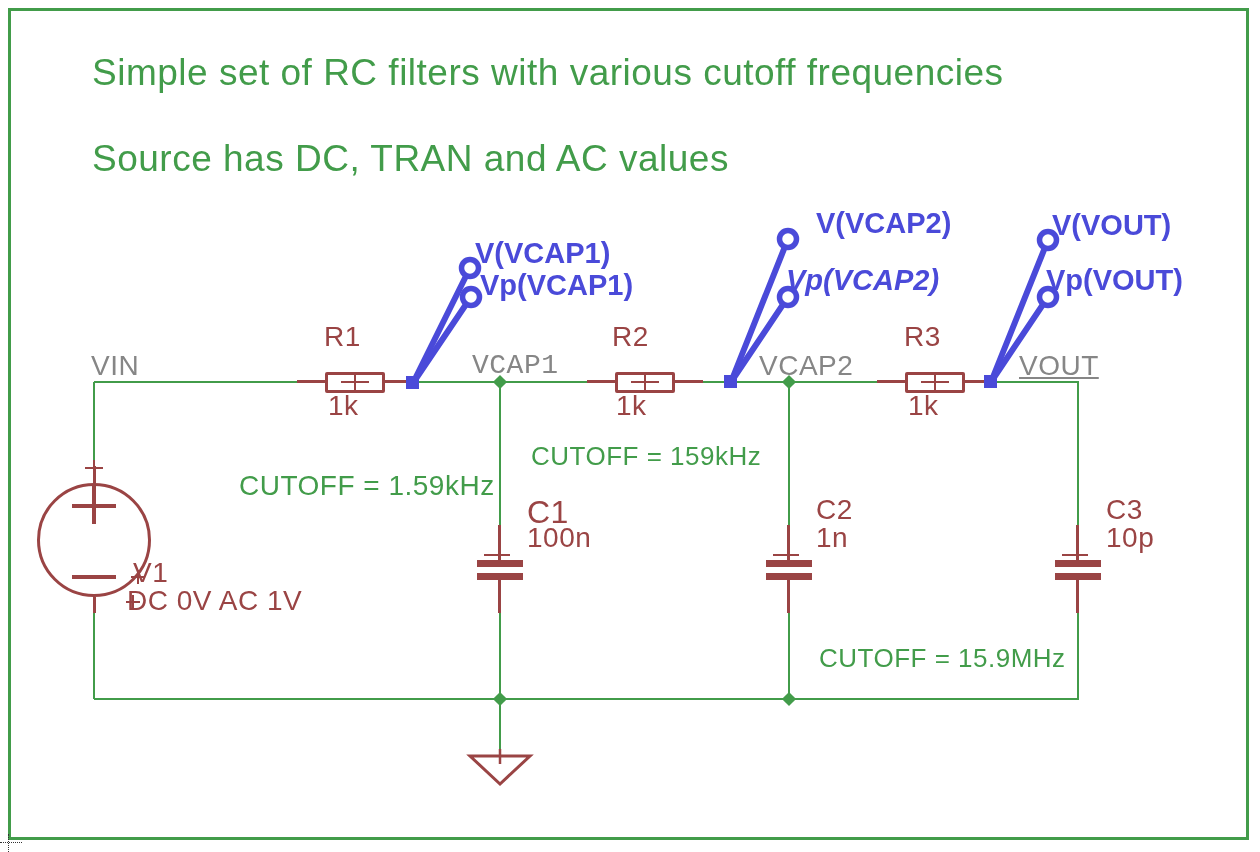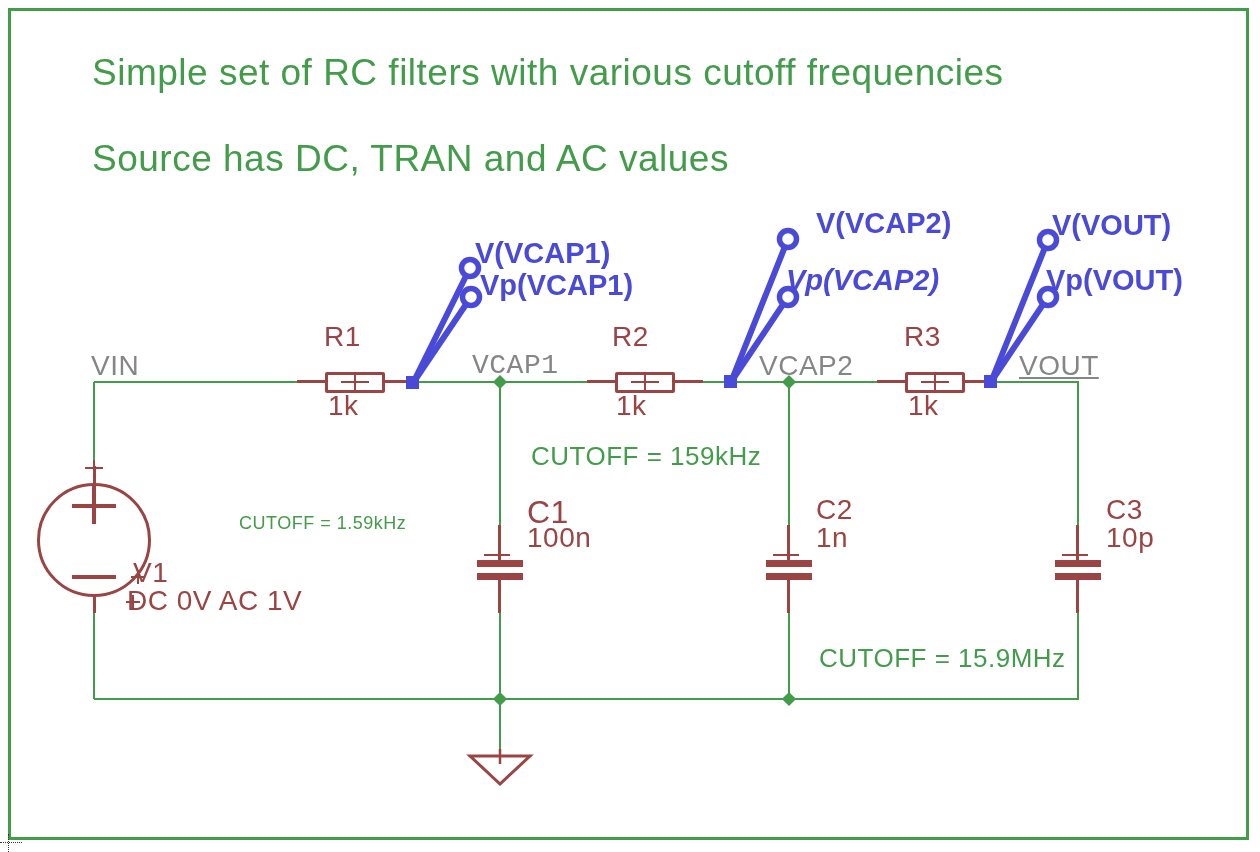--- a/index.html
+++ b/index.html
@@ -127,21 +127,21 @@
       <circle cx="1048" cy="240" r="8.5"></circle>
       <circle cx="1048" cy="297" r="8.5"></circle>
     </g>
     <polygon points="470,756 530,756 500,784" fill="#ffffff" stroke="#9a4444" stroke-width="3"></polygon>
     <line x1="500" y1="749" x2="500" y2="764" stroke="#9a4444" stroke-width="2.5"></line>
   </svg>
 
   <div class="t green-t" style="left:92px;top:54px;font-size:37px;">Simple set of RC filters with various cutoff frequencies</div>
   <div class="t green-t" style="left:92px;top:140px;font-size:37px;">Source has DC, TRAN and AC values</div>
 
-  <div class="t green-t" style="left:239px;top:472px;font-size:18px;margin-top:42px;">CUTOFF = 1.59kHz</div>
+  <div class="t green-t" style="left:239px;top:472px;font-size:28px;">CUTOFF = 1.59kHz</div>
   <div class="t green-t" style="left:531px;top:443px;font-size:26px;">CUTOFF = 159kHz</div>
   <div class="t green-t" style="left:819px;top:645px;font-size:26px;">CUTOFF = 15.9MHz</div>
 
   <div class="t gray-t" style="left:91px;top:352px;font-size:28px;">VIN</div>
   <div class="t gray-t" style="left:472px;top:352px;font-size:28px;font-family:Liberation Mono, monospace;">VCAP1</div>
   <div class="t gray-t" style="left:759px;top:352px;font-size:28px;">VCAP2</div>
   <div class="t gray-t" style="left:1019px;top:352px;font-size:28px;text-decoration:underline;">VOUT</div>
 
   <div class="t maroon-t" style="left:324px;top:323px;font-size:28px;">R1</div>
   <div class="t maroon-t" style="left:328px;top:392px;font-size:28px;">1k</div>

